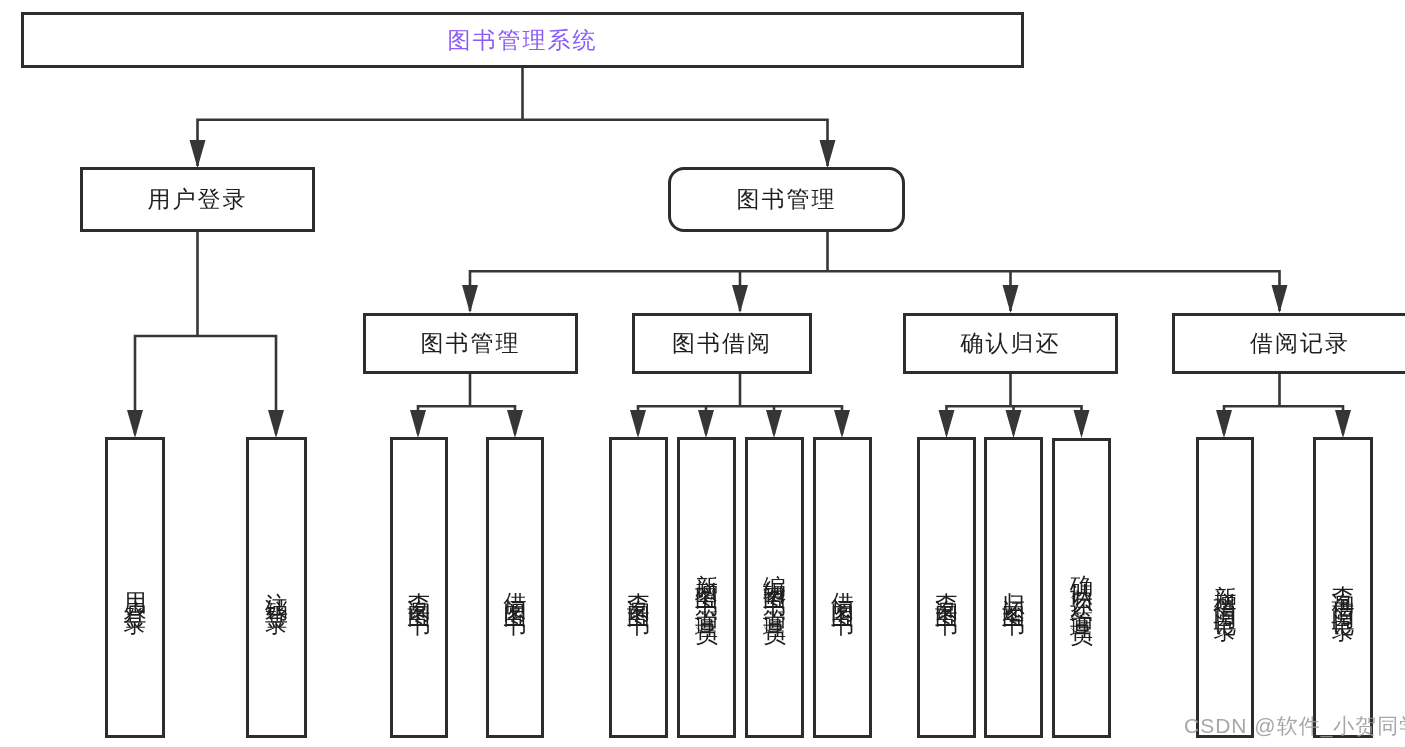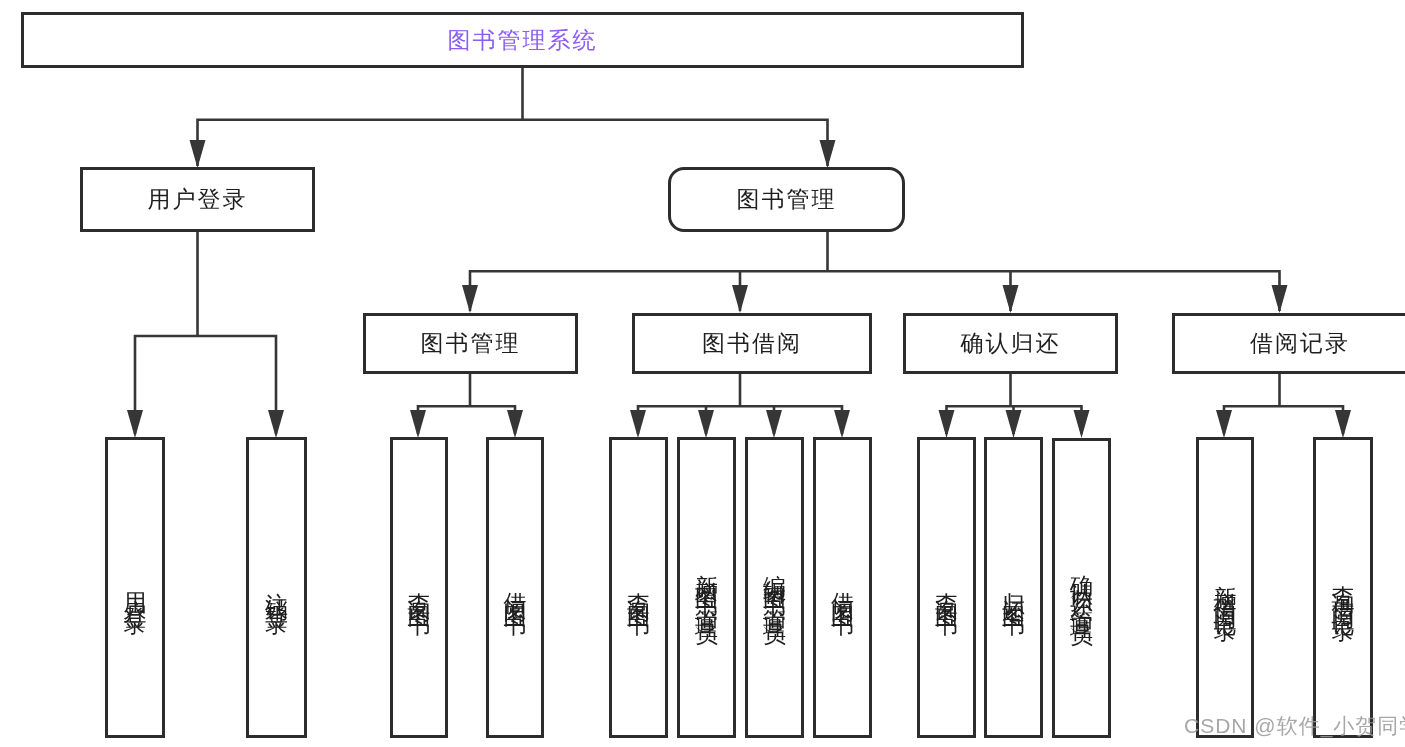--- a/index.html
+++ b/index.html
@@ -107,21 +107,21 @@
     <polygon class="arrowhead" points="1216,410 1232,410 1224,438" fill="#363636"></polygon>
     <polygon class="arrowhead" points="1335,410 1351,410 1343,438" fill="#363636"></polygon>
   </svg>
 
   <div class="node h-node" style="left: 21px; top: 12px; width: 1003px; height: 56px; border-color: rgb(45, 45, 45); color: #8b5cf6;">图书管理系统</div>
 
   <div class="node h-node" style="left: 80px; top: 167px; width: 235px; height: 65px; border-color: rgb(45, 45, 45); color: rgb(30, 30, 30);">用户登录</div>
   <div class="node h-node" style="left: 668px; top: 167px; width: 237px; height: 65px; border-color: rgb(45, 45, 45); color: rgb(30, 30, 30); border-radius: 16px;">图书管理</div>
 
   <div class="node h-node" style="left: 363px; top: 313px; width: 215px; height: 61px; border-color: rgb(45, 45, 45); color: rgb(30, 30, 30);">图书管理</div>
-  <div class="node h-node" style="left: 632px; top: 313px; width: 240px; height: 61px; border-color: rgb(45, 45, 45); color: rgb(30, 30, 30);">图书借阅</div>
+  <div class="node h-node" style="left: 632px; top: 313px; width: 180px; height: 61px; border-color: rgb(45, 45, 45); color: rgb(30, 30, 30);">图书借阅</div>
   <div class="node h-node" style="left: 903px; top: 313px; width: 215px; height: 61px; border-color: rgb(45, 45, 45); color: rgb(30, 30, 30);">确认归还</div>
   <div class="node h-node" style="left: 1172px; top: 313px; width: 256px; height: 61px; border-color: rgb(45, 45, 45); color: rgb(30, 30, 30);">借阅记录</div>
 
   <div class="node v-node" style="left: 105px; top: 437px; width: 60px; height: 301px; border-color: rgb(45, 45, 45); color: rgb(30, 30, 30);">
       <span>用户登录</span>
     </div>
   <div class="node v-node" style="left: 246px; top: 437px; width: 61px; height: 301px; border-color: rgb(45, 45, 45); color: rgb(30, 30, 30);">
       <span>注销登录</span>
     </div>
 

